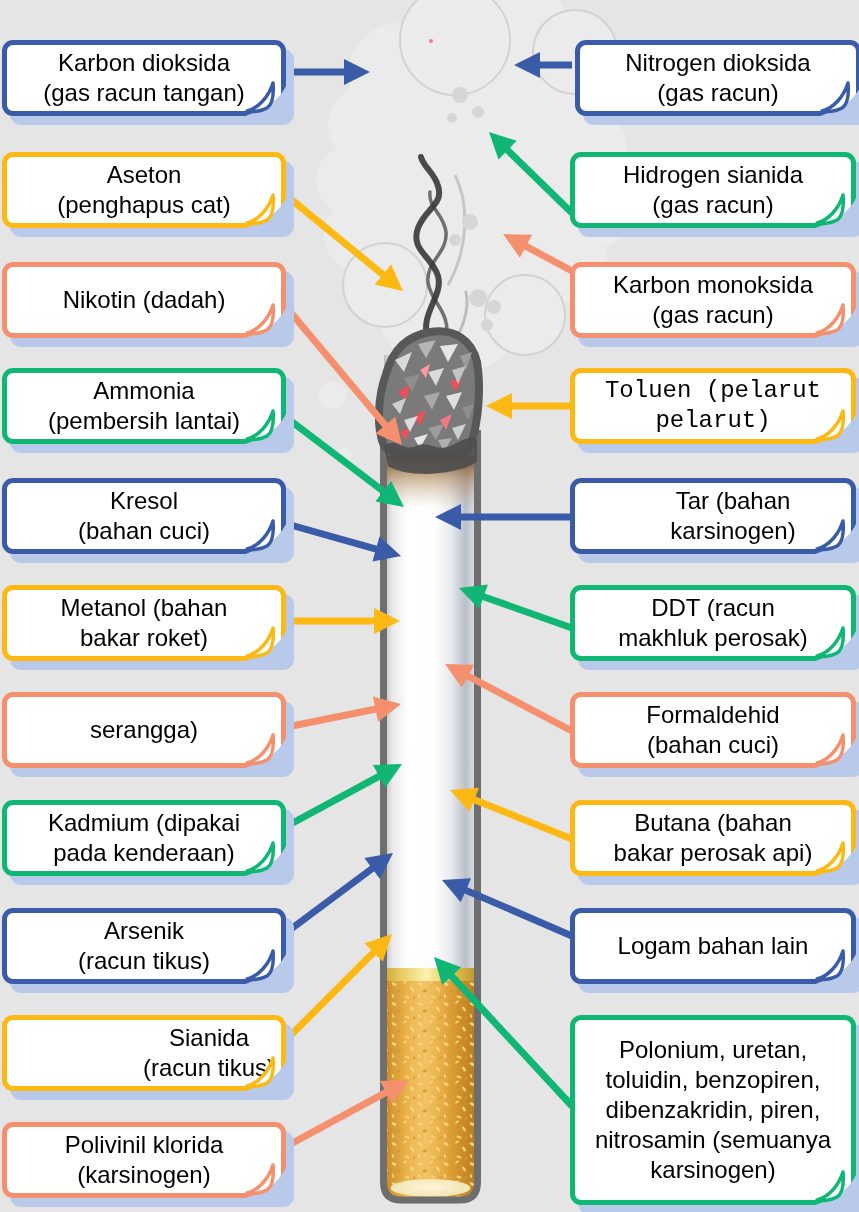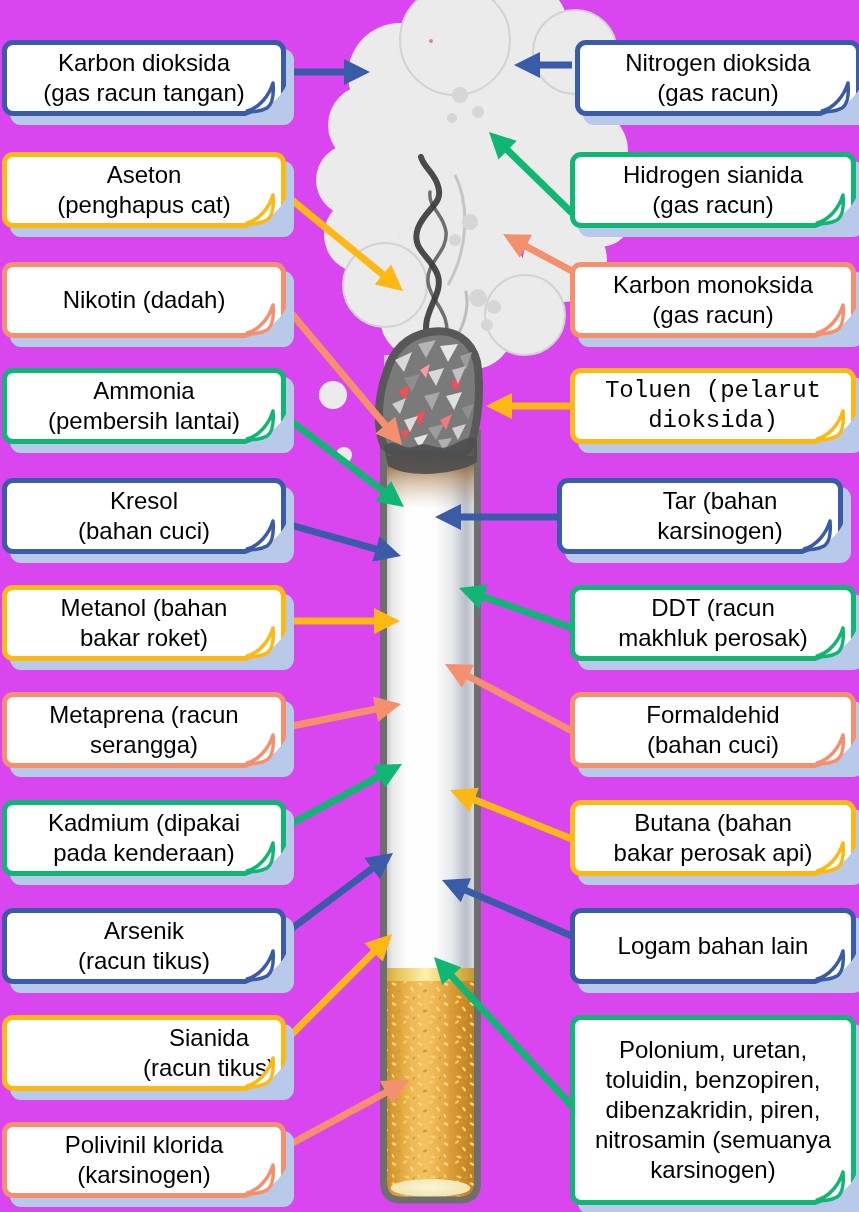--- a/index.html
+++ b/index.html
@@ -1,17 +1,17 @@
 <!DOCTYPE html>
 <html><head>
 <meta charset="utf-8">
 <style>
   html,body{margin:0;padding:0;background:#fff;}
   #canvas{
-    position:relative;width:859px;height:1212px;overflow:hidden;background:#d946ef;
+    position:relative;width:859px;height:1212px;overflow:hidden;background:#e5e5e5;
     font-family:"Liberation Sans",sans-serif;
   }
   #art,#arrow-layer{position:absolute;left:0;top:0;}
   #art{z-index:1;}
   #arrow-layer{z-index:2;}
   .label-box{
     position:absolute;width:284px;height:76px;box-sizing:border-box;
     background:#fff;border:5px solid #888;border-radius:11px;
     box-shadow:8px 9px 0 0 var(--shadow);
     display:flex;align-items:center;justify-content:center;
@@ -313,21 +313,20 @@
         <div>Metanol (bahan</div>
         <div>bakar roket)</div>
       </div>
       <svg class="fold" viewBox="0 0 46 40">
         <path class="fold-shadow" d="M2,39 L46,39 L46,6 Q37,26 12,35 Z" fill="#b9c9e9"></path>
         <path class="fold-curl" d="M6,33 C18,30 28,18 32,5 C33,17 32,26 26,30 C20,33.5 11,34 6,33 Z" fill="#ffffff" stroke-width="3.5" stroke-linejoin="round" stroke="#fcb813"></path>
       </svg>
     </div>
     <div class="label-box" style="--shadow: #b9c9e9; border-color: rgb(245, 144, 111); left: 2px; top: 692px; width: 284px; height: 76px;">
       <div class="label-text">
-        <div>Metaprena (racun</div>
         <div>serangga)</div>
       </div>
       <svg class="fold" viewBox="0 0 46 40">
         <path class="fold-shadow" d="M2,39 L46,39 L46,6 Q37,26 12,35 Z" fill="#b9c9e9"></path>
         <path class="fold-curl" d="M6,33 C18,30 28,18 32,5 C33,17 32,26 26,30 C20,33.5 11,34 6,33 Z" fill="#ffffff" stroke-width="3.5" stroke-linejoin="round" stroke="#f5906f"></path>
       </svg>
     </div>
     <div class="label-box" style="--shadow: #b9c9e9; border-color: rgb(15, 182, 116); left: 2px; top: 800px; width: 284px; height: 76px;">
       <div class="label-text">
         <div>Kadmium (dipakai</div>
@@ -394,28 +393,28 @@
         <div>(gas racun)</div>
       </div>
       <svg class="fold" viewBox="0 0 46 40">
         <path class="fold-shadow" d="M2,39 L46,39 L46,6 Q37,26 12,35 Z" fill="#b9c9e9"></path>
         <path class="fold-curl" d="M6,33 C18,30 28,18 32,5 C33,17 32,26 26,30 C20,33.5 11,34 6,33 Z" fill="#ffffff" stroke-width="3.5" stroke-linejoin="round" stroke="#f5906f"></path>
       </svg>
     </div>
     <div class="label-box" style="--shadow: #b9c9e9; border-color: rgb(252, 184, 19); left: 570px; top: 368px; width: 286px; height: 76px; font-family: Liberation Mono, monospace;">
       <div class="label-text">
         <div>Toluen (pelarut</div>
-        <div>dioksida)</div>
+        <div>pelarut)</div>
       </div>
       <svg class="fold" viewBox="0 0 46 40">
         <path class="fold-shadow" d="M2,39 L46,39 L46,6 Q37,26 12,35 Z" fill="#b9c9e9"></path>
         <path class="fold-curl" d="M6,33 C18,30 28,18 32,5 C33,17 32,26 26,30 C20,33.5 11,34 6,33 Z" fill="#ffffff" stroke-width="3.5" stroke-linejoin="round" stroke="#fcb813"></path>
       </svg>
     </div>
-    <div class="label-box" style="--shadow: #b9c9e9; border-color: rgb(58, 92, 168); left: 557px; top: 478px; width: 286px; height: 76px; padding-left: 40px;">
+    <div class="label-box" style="--shadow: #b9c9e9; border-color: rgb(58, 92, 168); left: 570px; top: 478px; width: 286px; height: 76px; padding-left: 40px;">
       <div class="label-text">
         <div>Tar (bahan</div>
         <div>karsinogen)</div>
       </div>
       <svg class="fold" viewBox="0 0 46 40">
         <path class="fold-shadow" d="M2,39 L46,39 L46,6 Q37,26 12,35 Z" fill="#b9c9e9"></path>
         <path class="fold-curl" d="M6,33 C18,30 28,18 32,5 C33,17 32,26 26,30 C20,33.5 11,34 6,33 Z" fill="#ffffff" stroke-width="3.5" stroke-linejoin="round" stroke="#3a5ca8"></path>
       </svg>
     </div>
     <div class="label-box" style="--shadow: #b9c9e9; border-color: rgb(15, 182, 116); left: 570px; top: 585px; width: 286px; height: 76px;">

